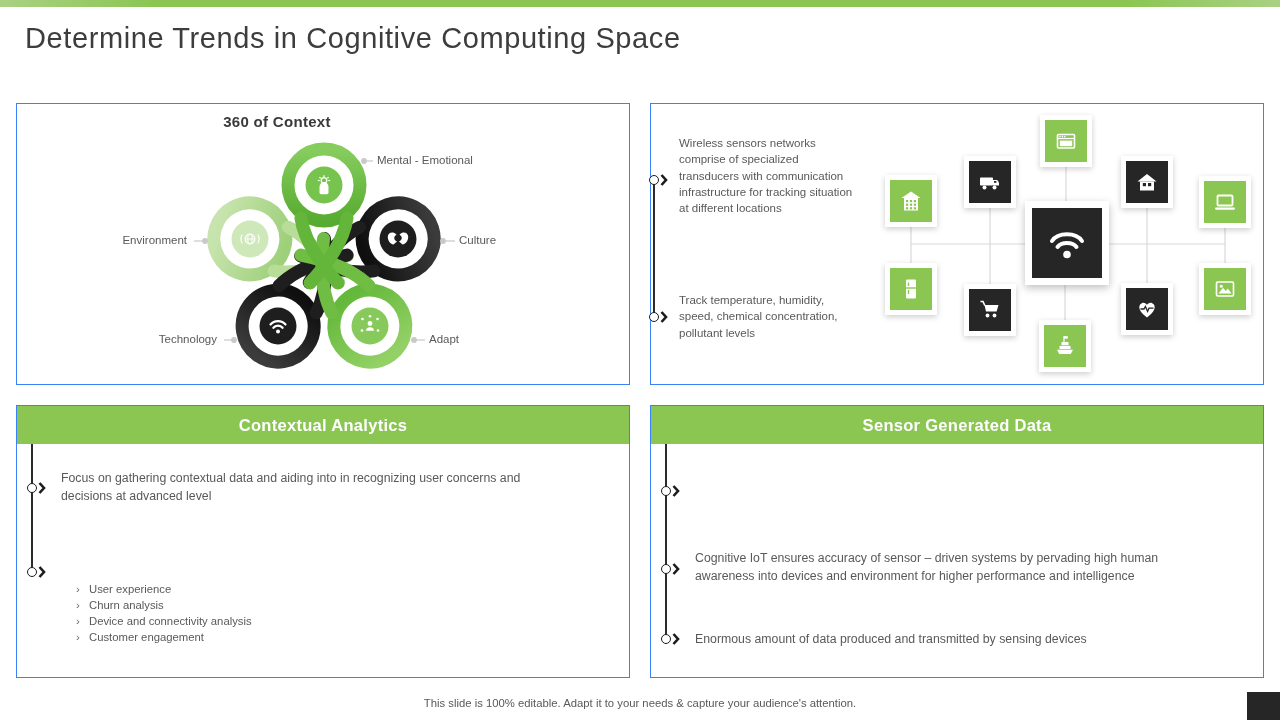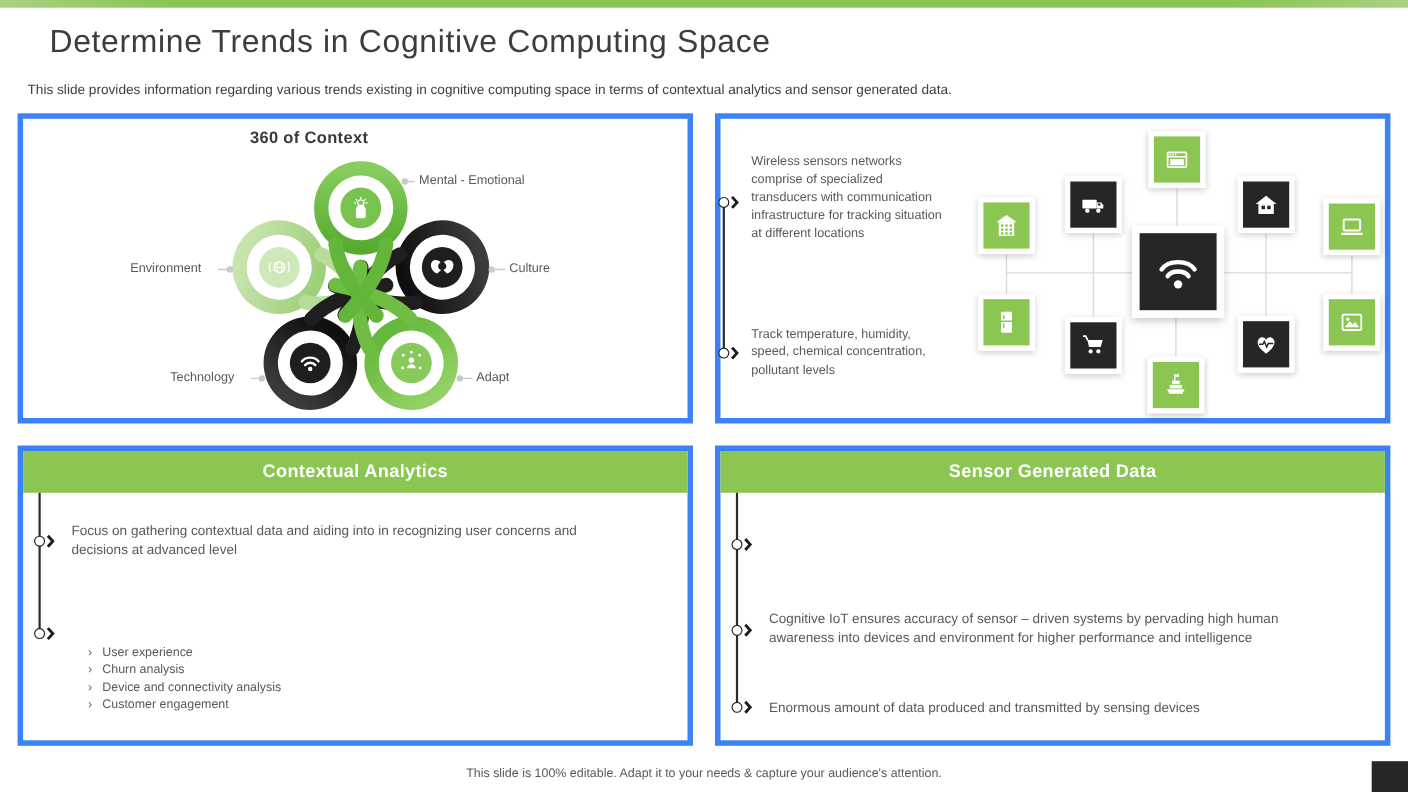--- a/index.html
+++ b/index.html
@@ -1,25 +1,25 @@
 <!DOCTYPE html>
 <html><head>
 <meta charset="utf-8">
 <style>
   html,body{margin:0;padding:0;background:#e8e8e8;}
   #slide{position:relative;width:1280px;height:720px;background:#ffffff;overflow:hidden;
          font-family:"Liberation Sans",sans-serif;margin:0 auto;}
   .topbar{position:absolute;left:0;top:0;width:1280px;height:7px;
           background:linear-gradient(90deg,#a9d183,#8bc653 12%,#8bc653 88%,#a9d183);}
-  .title{position:absolute;left:25px;top:22px;font-size:29px;font-weight:400;color:#3d3d3d;letter-spacing:.6px;margin-left:20px;}
+  .title{position:absolute;left:25px;top:22px;font-size:29px;font-weight:400;color:#3d3d3d;letter-spacing:.6px;}
   .subtitle{position:absolute;left:25px;top:74px;font-size:12.4px;color:#404040;}
   .footer{position:absolute;left:0;top:697px;width:1280px;text-align:center;font-size:11.3px;color:#595959;}
   .corner-block{position:absolute;right:0;bottom:0;width:33px;height:28px;background:#262626;}
 
-  .panel{position:absolute;background:#fff;border:5px solid #3b82f6;box-sizing:border-box;}
+  .panel{position:absolute;background:#fff;border:1px solid #3b82f6;box-sizing:border-box;}
   #panel-context{left:16px;top:103px;width:614px;height:282px;}
   #panel-iot{left:650px;top:103px;width:614px;height:282px;}
   #panel-ca{left:16px;top:405px;width:614px;height:273px;}
   #panel-sg{left:650px;top:405px;width:614px;height:273px;}
 
   .diagram-title{position:absolute;left:0;top:9px;width:520px;text-align:center;
                  font-size:15px;font-weight:bold;color:#3a3a3a;letter-spacing:.3px;}
   .flower-svg{position:absolute;left:0;top:0;}
   .petal-label{position:absolute;font-size:11.5px;color:#595959;white-space:nowrap;}
 
@@ -44,21 +44,20 @@
   .hub{position:absolute;left:374px;top:97px;width:84px;height:84px;background:#fff;
        box-shadow:0 3px 8px rgba(0,0,0,.25);display:flex;align-items:center;justify-content:center;z-index:2;}
   .hub .sq{width:70px;height:70px;background:#262626;display:flex;align-items:center;justify-content:center;}
 </style>
 </head>
 <body>
 
 <div id="slide">
   <div class="topbar"></div>
   <div class="title">Determine Trends in Cognitive Computing Space</div>
-  <div class="subtitle">This slide provides information regarding various trends existing in cognitive computing space in terms of contextual analytics and sensor generated data.</div>
 
   <div class="panel" id="panel-context">
     <div class="diagram-title">360 of Context</div>
 
     <svg class="flower-svg" width="612" height="280" viewBox="0 0 612 280">
       <defs>
         <linearGradient id="gGreen" x1="0" y1="0" x2="0" y2="1">
           <stop offset="0" stop-color="#86cd5e"></stop>
             <stop offset="1" stop-color="#57ab30"></stop>
         </linearGradient>

